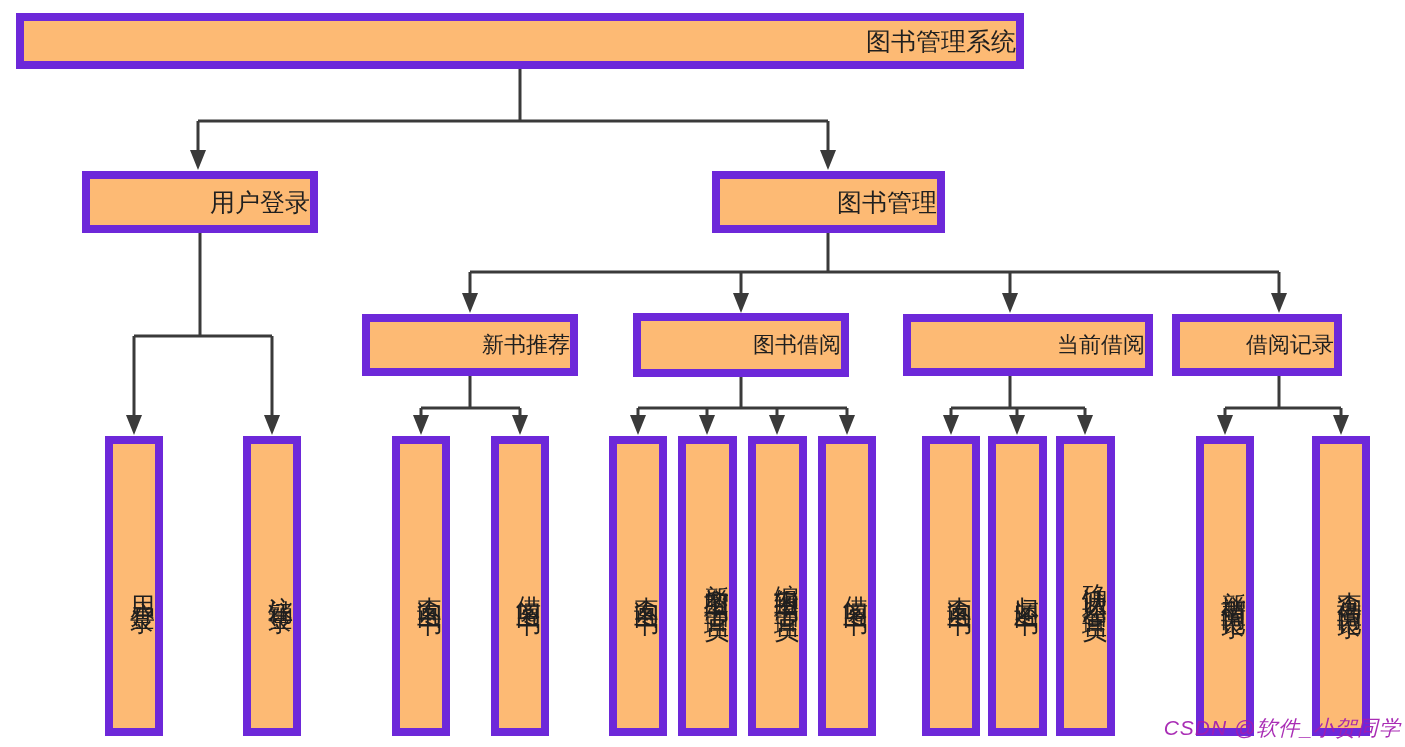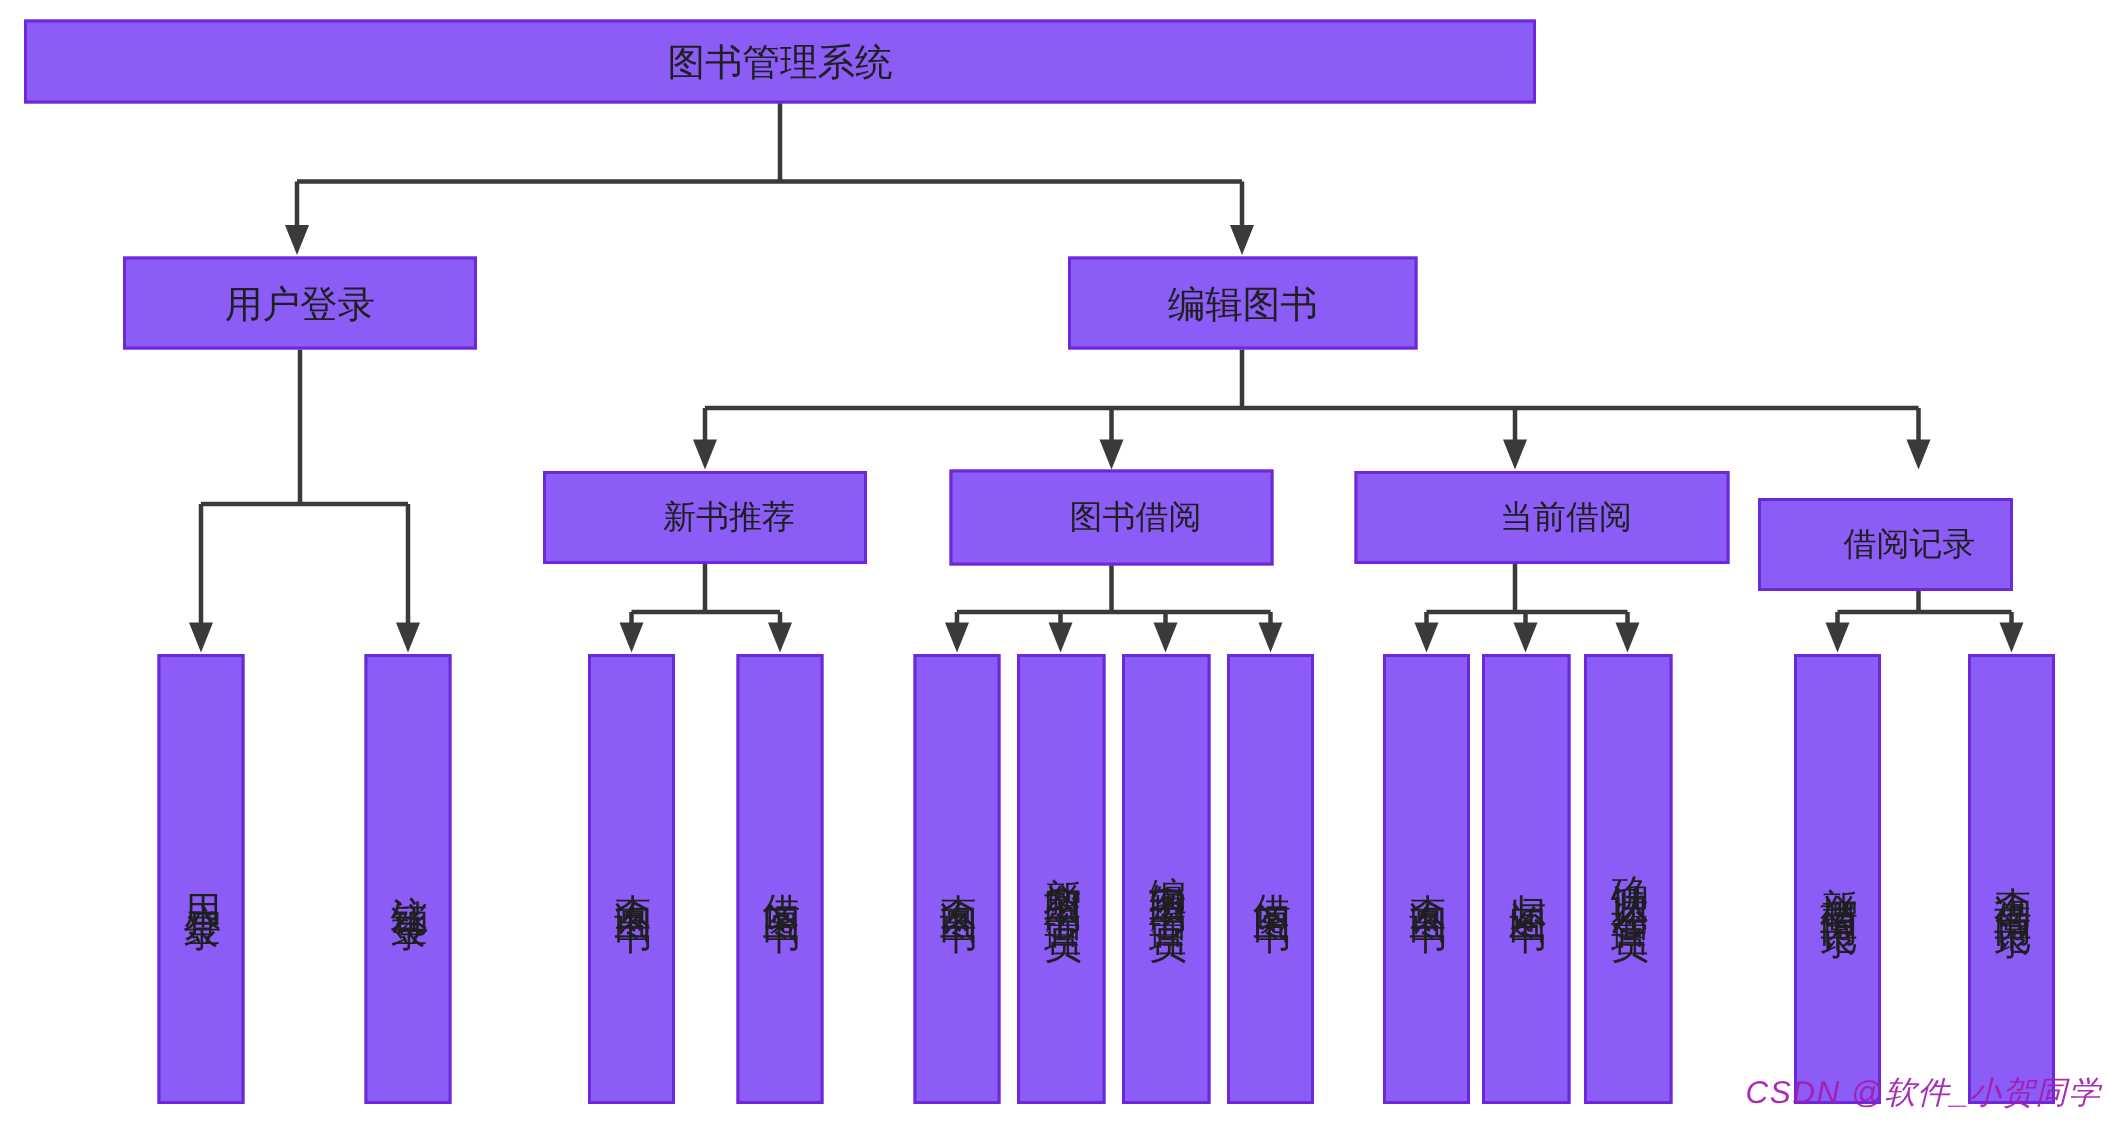--- a/index.html
+++ b/index.html
@@ -1,21 +1,21 @@
 <!DOCTYPE html>
 <html><head>
 <meta charset="utf-8">
 <style>
   html,body{margin:0;padding:0;background:#ffffff;}
   body{width:1405px;height:747px;position:relative;overflow:hidden;
        font-family:"Liberation Sans","DejaVu Sans",sans-serif;color:#1f1f1f;}
   .canvas{position:absolute;inset:0;width:1405px;height:747px;}
   svg.connectors{position:absolute;left:0;top:0;width:1405px;height:747px;z-index:1;}
-  .box{position:absolute;box-sizing:border-box;border:2px solid #6d28d9;background:#8b5cf6;
-       display:flex;align-items:center;justify-content:center;z-index:2;}
+  .box{position:absolute;box-sizing:border-box;border:8px solid #6d28d9;background:#fdba74;
+       display:flex;align-items:center;justify-content:flex-end;z-index:2;}
   .box .lbl{color:#1f1f1f;white-space:nowrap;}
   .h1 .lbl{font-size:25px;}
   .h2 .lbl{font-size:25px;}
   .h3 .lbl{font-size:22px;margin-left:32px;}
   .leaf .lbl{writing-mode:vertical-rl;text-orientation:mixed;font-size:25px;
              letter-spacing:5px;line-height:1;}
   .watermark{position:absolute;right:4px;top:714px;z-index:3;font-size:21px;
              color:#a21caf;letter-spacing:1px;white-space:nowrap;opacity:.92;font-style:italic;}
 </style>
 </head>
@@ -56,33 +56,33 @@
   </svg>
 
   <div class="box h1" style="left:16px;top:13px;width:1008px;height:56px">
     <span class="lbl">图书管理系统</span>
   </div>
 
   <div class="box h2" style="left:82px;top:171px;width:236px;height:62px">
     <span class="lbl">用户登录</span>
   </div>
   <div class="box h2" style="left:712px;top:171px;width:233px;height:62px">
-    <span class="lbl">编辑图书</span>
+    <span class="lbl">图书管理</span>
   </div>
 
   <div class="box h3" style="left:362px;top:314px;width:216px;height:62px">
     <span class="lbl">新书推荐</span>
   </div>
   <div class="box h3" style="left:633px;top:313px;width:216px;height:64px">
     <span class="lbl">图书借阅</span>
   </div>
   <div class="box h3" style="left:903px;top:314px;width:250px;height:62px">
     <span class="lbl">当前借阅</span>
   </div>
-  <div class="box h3" style="left:1172px;top:332px;width:170px;height:62px">
+  <div class="box h3" style="left:1172px;top:314px;width:170px;height:62px">
     <span class="lbl">借阅记录</span>
   </div>
 
   <div class="box leaf" style="left:105px;top:436px;width:58px;height:300px">
     <span class="lbl">用户登录</span>
   </div>
   <div class="box leaf" style="left:243px;top:436px;width:58px;height:300px">
     <span class="lbl">注销登录</span>
   </div>
 

